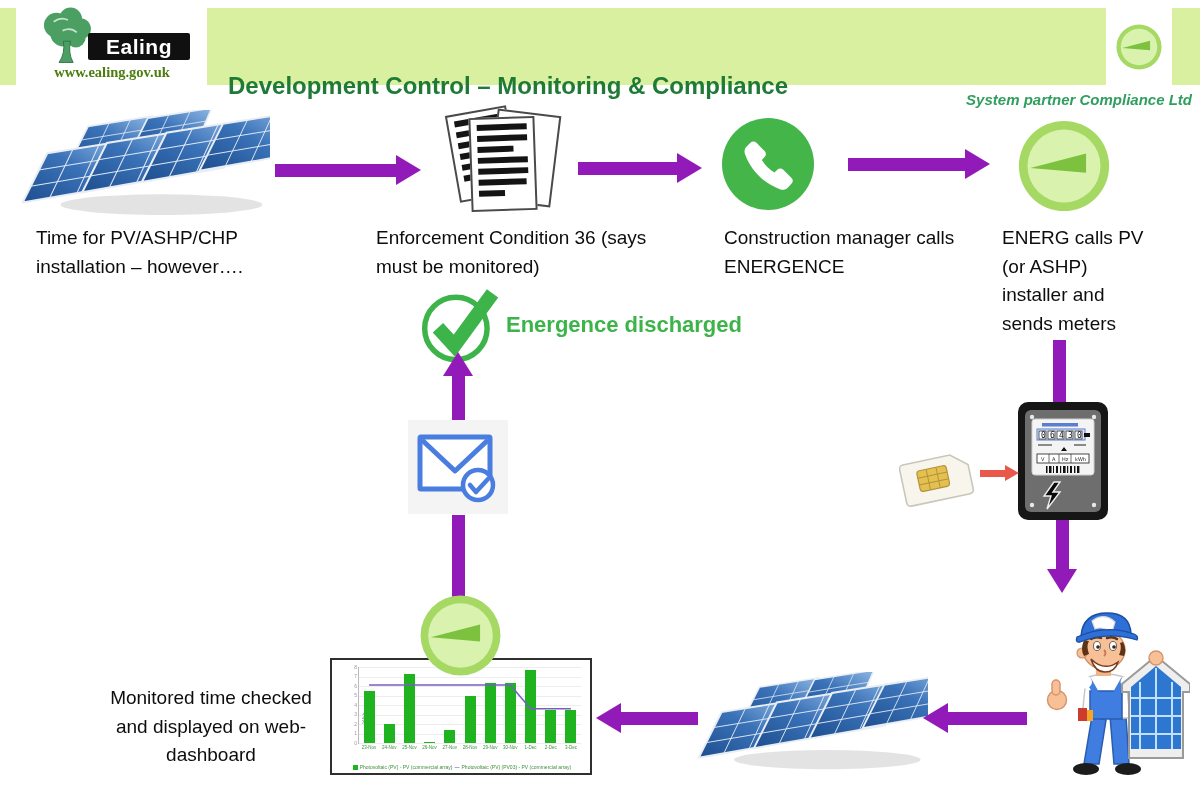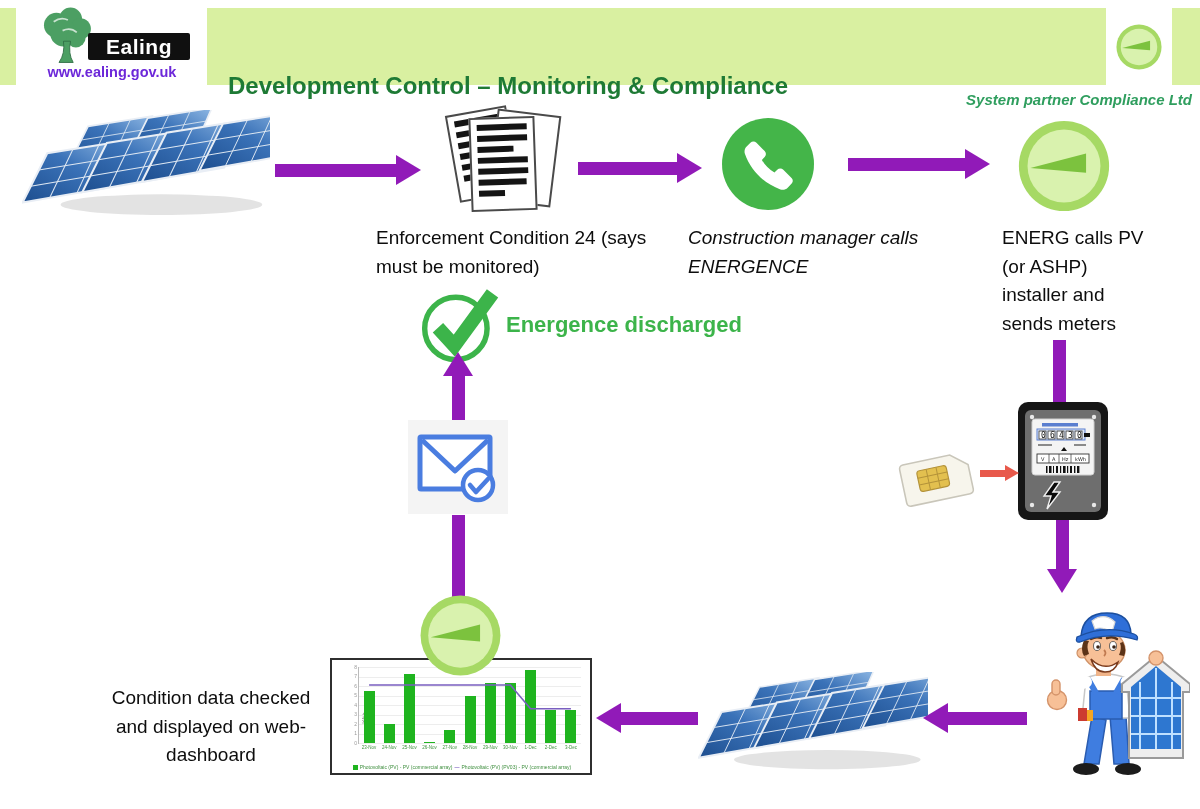--- a/index.html
+++ b/index.html
@@ -6,21 +6,21 @@
   .slide{position:relative;width:1200px;height:809px;background:#fff;overflow:hidden;
          font-family:"Liberation Sans",sans-serif;color:#111;}
 
   
   .band{position:absolute;left:0;top:8px;right:0;height:77px;background:#d9f0a1;}
   .logo-box{position:absolute;left:16px;top:0;width:191px;height:94px;background:#fff;}
   .logo-black{position:absolute;left:72px;top:33px;width:102px;height:27px;background:#101010;
               border-radius:2px;display:flex;align-items:center;justify-content:center;}
   .logo-black span{color:#fff;font-weight:bold;font-size:21px;letter-spacing:.5px;}
   .logo-url{position:absolute;left:6px;top:64px;width:180px;text-align:center;
-            font-size:14.5px;font-weight:bold;color:#6d28d9;}
+            font-size:14.5px;font-weight:bold;color:#4d7c0f;font-family:Liberation Serif, serif;}
   .hdr-title{position:absolute;left:228px;top:33px;font-size:24px;font-weight:bold;color:#1e7a35;margin-top:39px;}
   .hdr-right-box{position:absolute;left:1106px;top:0;width:66px;height:94px;background:#fff;}
   .partner{position:absolute;right:8px;top:91px;font-size:15px;font-weight:bold;
            font-style:italic;color:#2f9e5e;}
 
   
   .cap{position:absolute;font-size:19px;line-height:1.5;color:#0d0d0d;}
   .cap.green{color:#3cb44a;font-weight:bold;font-size:22px;}
 
   
@@ -161,22 +161,23 @@
       <path fill="#ffffff" d="M58.9 47.9l-9.4-9.4c-1.9-1.9-5-1.9-6.9 0l-3.2 3.2c-6.1-3.3-11.1-8.3-14.4-14.4l3.2-3.2c1.9-1.9 1.9-5 0-6.9l-9.4-9.4c-1.9-1.9-5-1.9-6.9 0l-4.3 4.3c-2.2 2.2-3 5.4-2 8.3 6.6 19 21.6 34 40.6 40.6 2.9 1 6.1.2 8.3-2l4.3-4.3c2-1.9 2-5 .1-6.8z"></path>
     </svg>
   </div>
 
   <div class="arr h right" style="left:848px;top:158px;width:118px;"></div>
 
   <svg style="position:absolute;left:1016px;top:118px" width="96" height="96" viewBox="0 0 100 100">
       <use href="#energence-logo"></use>
     </svg>
 
-  <div class="cap" style="left:376px;top:224px;width:285px;">Enforcement Condition 24 (says must be monitored)</div>
-  <div class="cap" style="left:688px;top:224px;width:235px;font-style:italic;">Construction manager calls ENERGENCE</div>
+  <div class="cap" style="left:36px;top:224px;width:260px;">Time for PV/ASHP/CHP installation – however….</div>
+  <div class="cap" style="left:376px;top:224px;width:285px;">Enforcement Condition 36 (says must be monitored)</div>
+  <div class="cap" style="left:724px;top:224px;width:235px;">Construction manager calls ENERGENCE</div>
   <div class="cap" style="left:1002px;top:224px;width:152px;">ENERG calls PV (or ASHP) installer and sends meters</div>
 
   <svg style="position:absolute;left:420px;top:284px;overflow:visible" width="78" height="78" viewBox="0 0 100 100">
     <circle cx="46" cy="57" r="40" fill="#ffffff" stroke="#3cb44a" stroke-width="7"></circle>
     <path d="M23 56 L44 79 L93 12" fill="none" stroke="#3cb44a" stroke-width="18" stroke-linejoin="miter"></path>
   </svg>
   <div class="cap green" style="left:506px;top:308px;width:260px;">Energence discharged</div>
 
   <div class="arr v up" style="left:452px;top:374px;height:48px;"></div>
 
@@ -360,15 +361,15 @@
           <polyline points="10.090909090909092,18.050000000000004 30.272727272727273,18.050000000000004 50.45454545454546,18.050000000000004 70.63636363636364,18.050000000000004 90.81818181818183,18.050000000000004 111.00000000000001,18.050000000000004 131.1818181818182,18.050000000000004 151.36363636363637,18.050000000000004 171.54545454545456,41.8 191.72727272727275,41.8 211.90909090909093,41.8" fill="none" stroke="#7a5fc0" stroke-width="1.6"></polyline>
         </svg>
       </div>
     <div id="chart-legend"><span class="lgsq" style="background: rgb(31, 180, 31);"></span>Photovoltaic (PV) - PV (commercial array)<span class="lgdash">—</span>Photovoltaic (PV) (PV03) - PV (commercial array)</div>
   </div>
 
   <svg style="position:absolute;left:418px;top:593px;z-index:5" width="85" height="85" viewBox="0 0 100 100">
       <use href="#energence-logo"></use>
     </svg>
 
-  <div class="cap" style="left:105px;top:684px;width:212px;text-align:center;">Condition data checked and displayed on web-dashboard</div>
+  <div class="cap" style="left:105px;top:684px;width:212px;text-align:center;">Monitored time checked and displayed on web-dashboard</div>
 
 </div>
 
 </body></html>

